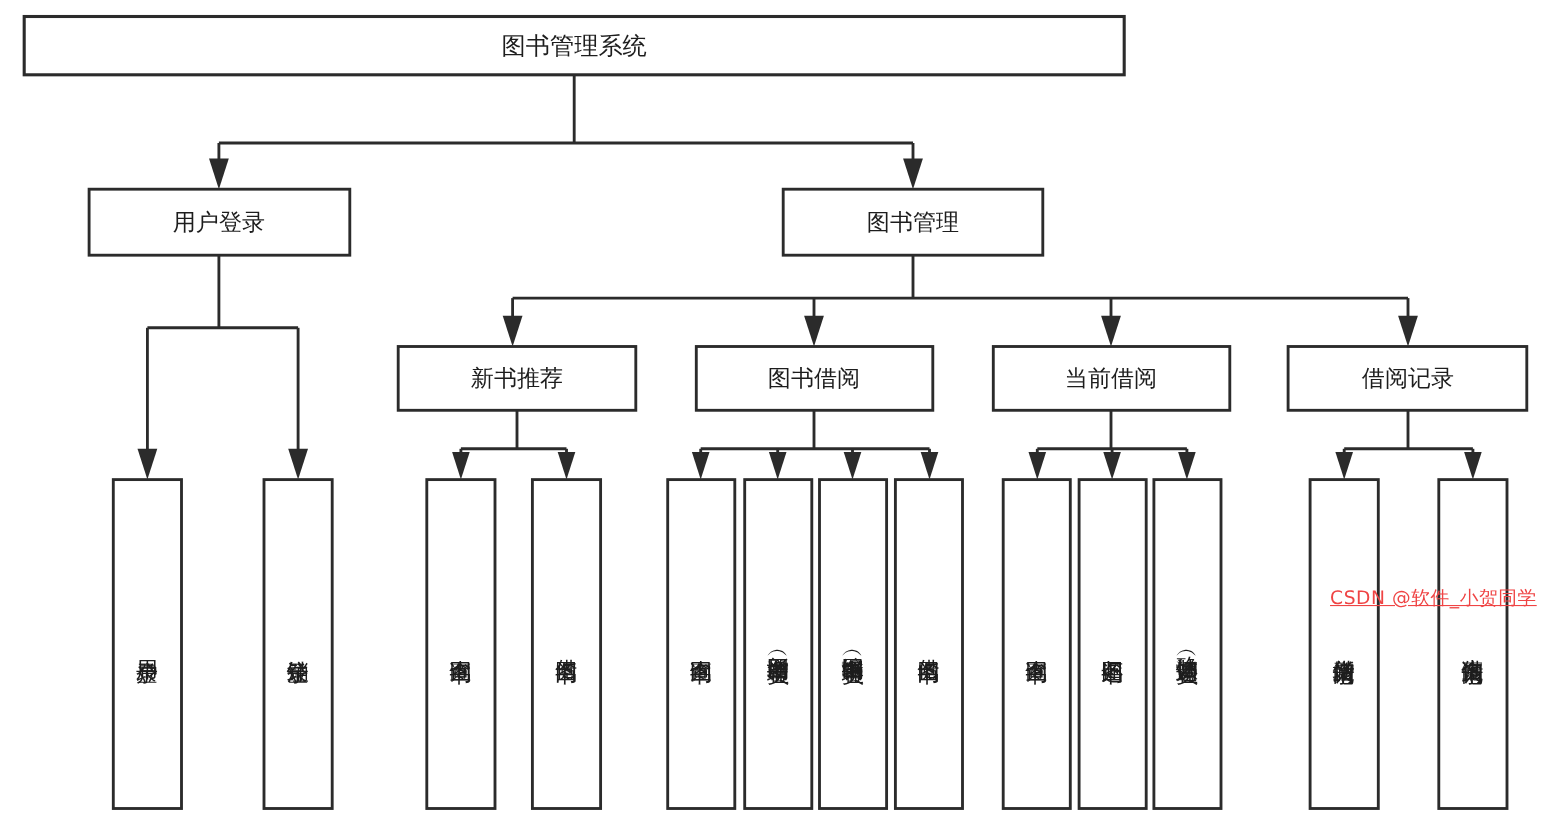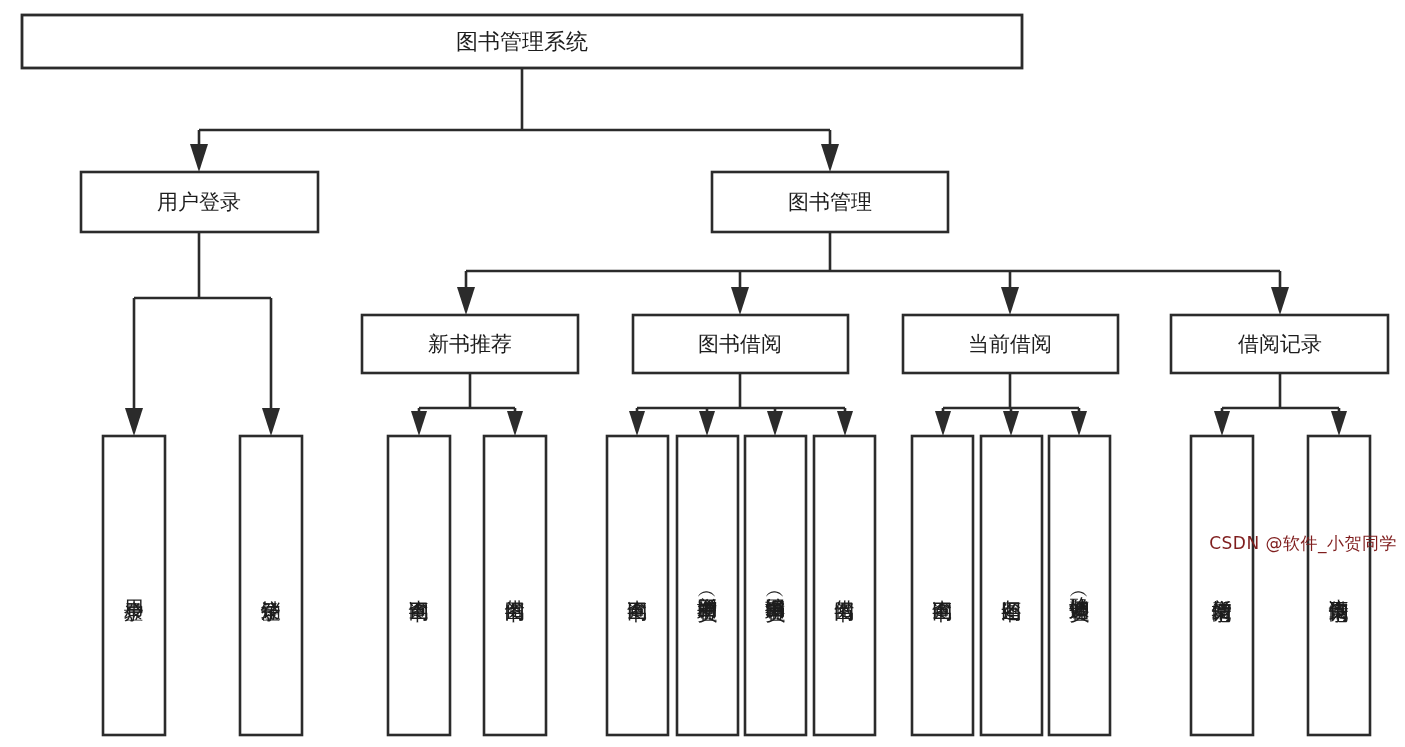--- a/index.html
+++ b/index.html
@@ -70,25 +70,26 @@
     text-orientation: upright;
     letter-spacing: 1px;
     white-space: nowrap;
   }
   .watermark {
     position: absolute;
     right: 8px;
     bottom: 5px;
     font-family: "DejaVu Sans", "Liberation Sans", sans-serif;
     font-size: 17px;
-    color: #7f1d1d;
+    color: #ef4444;
     letter-spacing: 0.5px;
     user-select: none;
     pointer-events: none;
     white-space: nowrap;
+    text-decoration: underline;
   }
 </style>
 </head>
 <body>
 
 <div id="diagram-root">
 
   <svg class="flow" viewBox="0 0 1405 747" xmlns="http://www.w3.org/2000/svg">
 
     <g>

